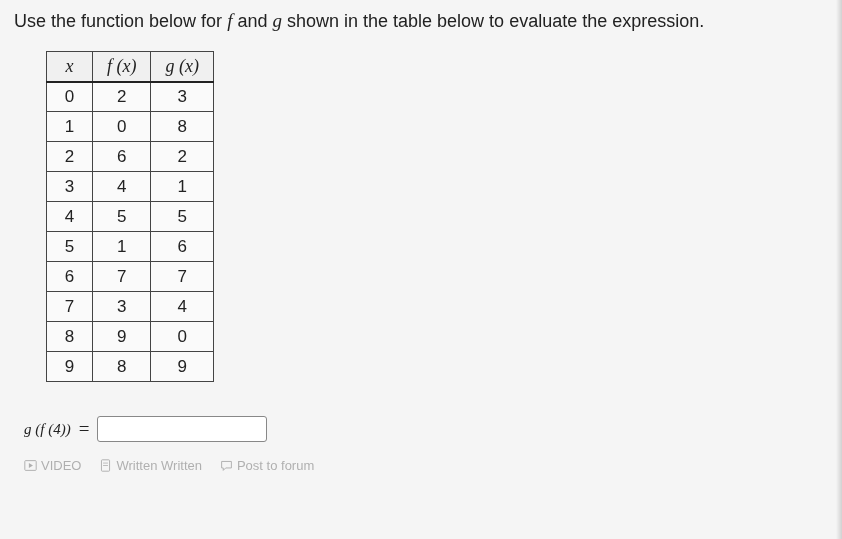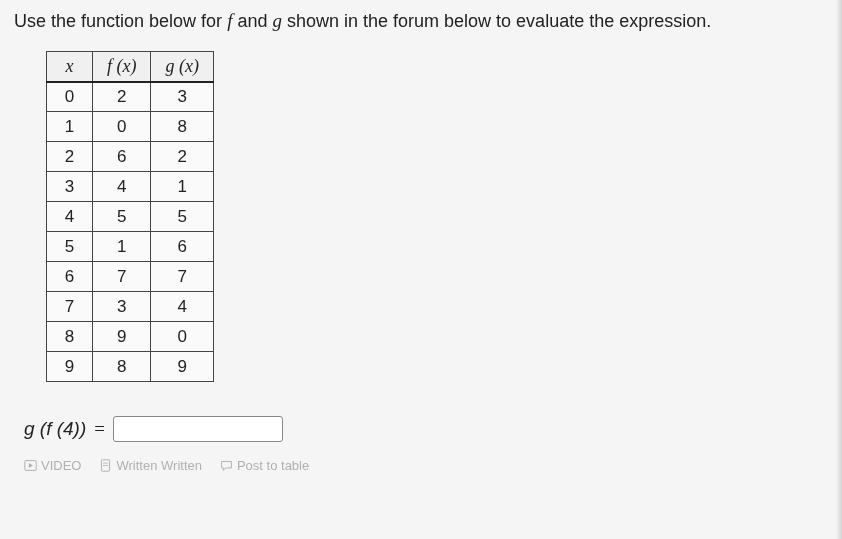--- a/index.html
+++ b/index.html
@@ -41,21 +41,21 @@
     }
     table.func-table th:first-child { width: 38px; min-width: 38px; }
     .answer-row {
       margin-top: 34px;
       margin-left: 10px;
       display: flex;
       align-items: center;
       gap: 6px;
       font-size: 18px;
     }
-    .answer-row .expr { font-family: Liberation Sans, sans-serif; font-style: italic; font-size: 19px; }
+    .answer-row .expr { font-family: Liberation Serif, serif; font-style: italic; font-size: 15px; }
     .answer-row .eq { font-family: 'Times New Roman', serif; font-size: 19px; margin: 0 2px; }
     .answer-input {
       border: 1px solid #888;
       background: #fff;
       height: 26px;
       width: 170px;
       padding: 2px 6px;
       font-size: 16px;
       border-radius: 3px;
     }
@@ -80,21 +80,21 @@
     }
   </style>
 </head>
 <body>
 
 <div class="instruction">
   <span>Use the function below for </span>
   <span class="mathf">f</span>
   <span> and </span>
   <span class="mathf">g</span>
-  <span> shown in the forum below to evaluate the expression.</span>
+  <span> shown in the table below to evaluate the expression.</span>
 </div>
 
 <table class="func-table">
   <thead>
     <tr>
       <th>x</th>
       <th>f (x)</th>
       <th>g (x)</th>
     </tr>
   </thead>
@@ -171,17 +171,17 @@
         <rect x="3" y="1" width="10" height="14" rx="1" fill="none" stroke="#777" stroke-width="1.2"></rect>
         <line x1="5" y1="5" x2="11" y2="5" stroke="#777"></line>
         <line x1="5" y1="8" x2="11" y2="8" stroke="#777"></line>
       </svg>
     <span>Written Written</span>
   </span>
   <span class="lnk">
     <svg viewBox="0 0 16 16">
         <path d="M2 3 h12 v8 h-7 l-3 3 v-3 h-2 z" fill="none" stroke="#777" stroke-width="1.2"></path>
       </svg>
-    <span>Post to table</span>
+    <span>Post to forum</span>
   </span>
 </div>
 
 <div class="right-shadow"></div>
 
 </body></html>

